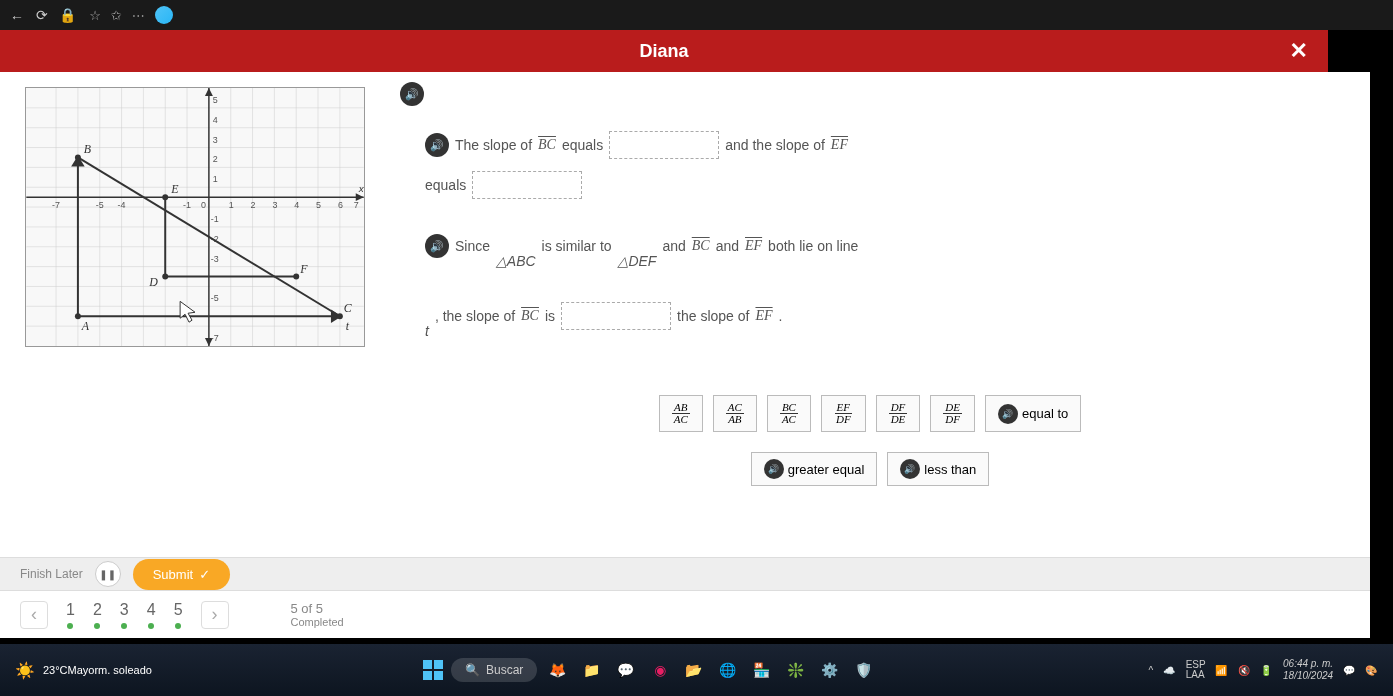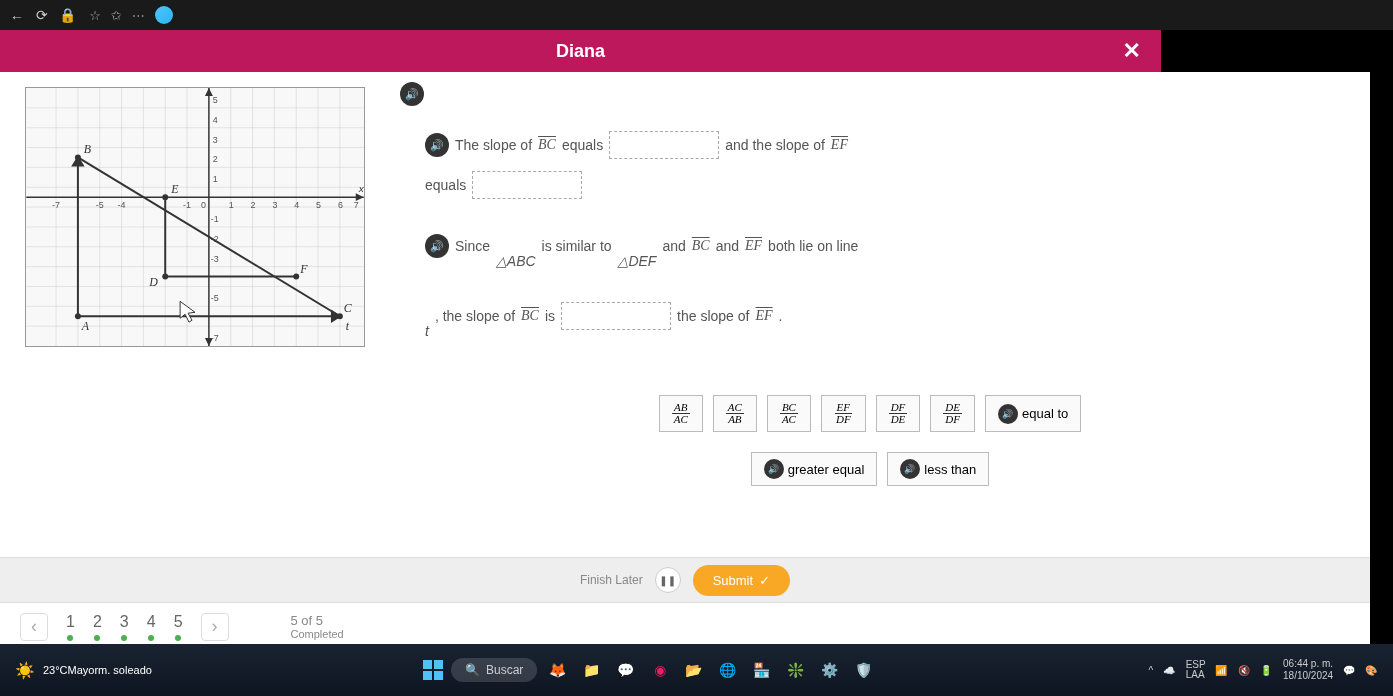--- a/index.html
+++ b/index.html
@@ -20,27 +20,27 @@
   gap: 12px;
 }
 .browser-bar .nav-icon { color: #ccc; font-size: 14px; cursor: pointer; }
 .url-bar { color: #888; font-size: 12px; flex: 1; }
 .url-bar .bold { color: #fff; font-weight: bold; }
 .browser-right { display: flex; gap: 10px; align-items: center; }
 .browser-right .icon { color: #aaa; font-size: 13px; }
 .copilot { width: 18px; height: 18px; background: linear-gradient(135deg, #4fc3f7, #29b6f6); border-radius: 50%; }
 
 .header-blue {
-  background: #be185d;
+  background: #b91c1c;
   height: 42px;
   display: flex;
   align-items: center;
   justify-content: center;
   position: relative;
-  width: 1161px;
+  width: 1328px;
 }
 .header-blue .title { color: #fff; font-weight: bold; font-size: 18px; }
 .close-x { position: absolute; right: 20px; color: #fff; font-size: 22px; font-weight: bold; cursor: pointer; }
 
 .main-content {
   background: #fff;
   width: 1370px;
   height: 485px;
   display: flex;
   position: relative;
@@ -132,25 +132,25 @@
   font-family: 'Times New Roman', serif;
   font-style: italic;
   font-size: 11px;
   line-height: 1;
 }
 .frac .num { border-bottom: 1px solid #333; padding: 0 2px; }
 .frac .den { padding: 0 2px; }
 
 .footer-bar {
   width: 1370px;
-  height: 45px;
+  height: 33px;
   background: #eee;
   display: flex;
   align-items: center;
-  justify-content: center;
+  justify-content: flex-start;
   padding: 0 20px;
   gap: 12px;
   border-top: 1px solid #ddd;
 }
 .finish-later { color: #888; font-size: 12px; }
 .pause-btn {
   width: 26px; height: 26px;
   border: 1px solid #ccc;
   border-radius: 50%;
   background: #fff;
@@ -215,21 +215,21 @@
 .search-box {
   background: rgba(255,255,255,0.15);
   border-radius: 16px;
   padding: 5px 14px;
   color: #ccc;
   font-size: 12px;
   display: flex; align-items: center; gap: 6px;
 }
 .task-icon { width: 26px; height: 26px; border-radius: 4px; display: flex; align-items: center; justify-content: center; font-size: 14px; color: #fff; cursor: pointer; }
 .tray { display: flex; align-items: center; gap: 10px; color: #ccc; font-size: 10px; }
-.tray-time { display: flex; flex-direction: column; align-items: center; line-height: 1.2; }
+.tray-time { display: flex; flex-direction: column; align-items: center; line-height: 1.2; font-style: italic; }
 </style>
 </head>
 <body>
 
 <div class="browser-bar">
   <span class="nav-icon">←</span>
   <span class="nav-icon">⟳</span>
   <span class="nav-icon">🔒</span>
   <div class="browser-right">
     <span class="icon">☆</span>

